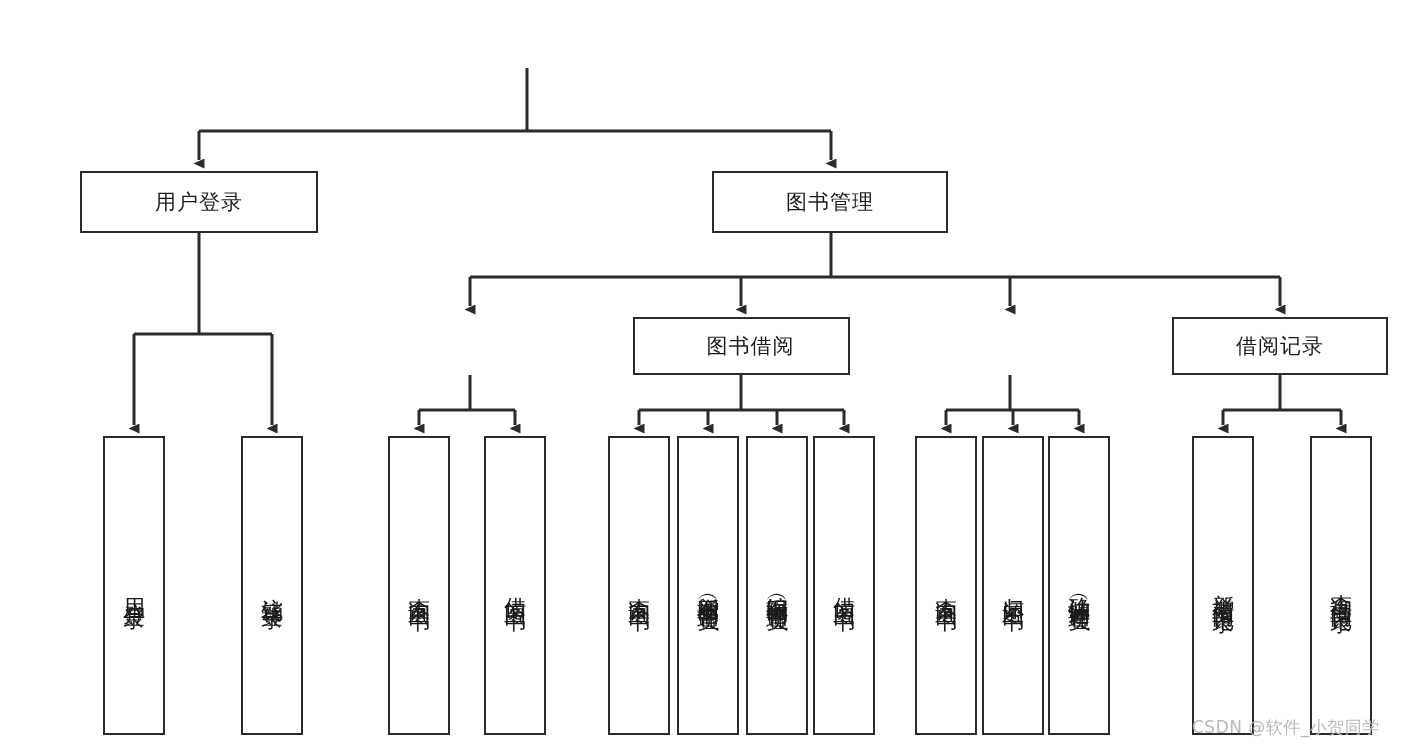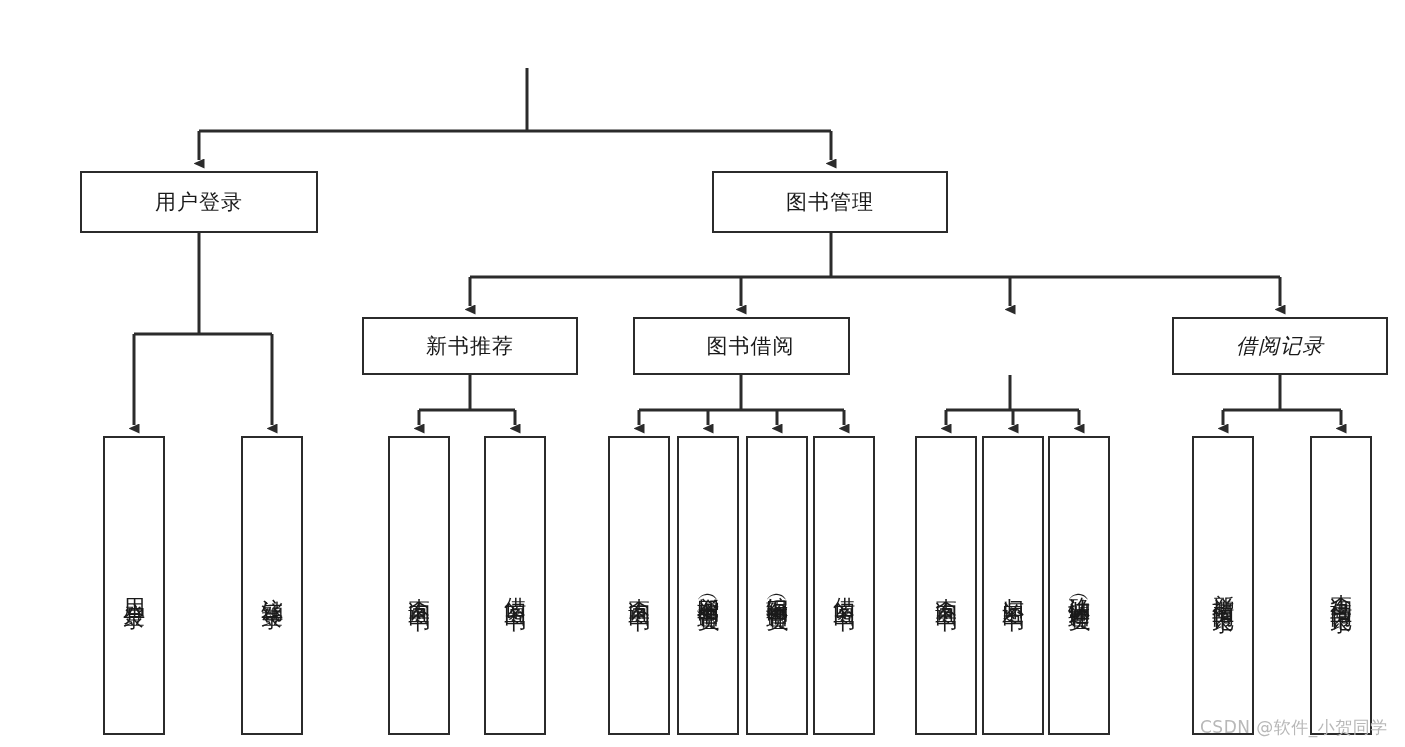--- a/index.html
+++ b/index.html
@@ -132,27 +132,24 @@
   </svg>
 
 
   <div class="node h" style="left:80px; top:171px; width:238px; height:62px;">
     <span class="lbl">用户登录</span>
   </div>
   <div class="node h" style="left:712px; top:171px; width:236px; height:62px;">
     <span class="lbl">图书管理</span>
   </div>
 
-  <div class="node h" style="left:362px; top:317px; width:216px; height:58px;">
-    <span class="lbl">新书推荐</span>
-  </div>
   <div class="node h" style="left:633px; top:317px; width:217px; height:58px;padding-left:18px;">
     <span class="lbl">图书借阅</span>
   </div>
-  <div class="node h" style="left:1172px; top:317px; width:216px; height:58px;font-style:italic;">
+  <div class="node h" style="left:1172px; top:317px; width:216px; height:58px;">
     <span class="lbl">借阅记录</span>
   </div>
 
   <div class="node v" style="left:103px; top:436px; width:62px; height:299px;">
     <span class="lbl">用户登录</span>
   </div>
   <div class="node v" style="left:241px; top:436px; width:62px; height:299px;">
     <span class="lbl">注销登录</span>
   </div>
 
@@ -186,15 +183,15 @@
     <span class="lbl">确认归还（管理员）</span>
   </div>
 
   <div class="node v" style="left:1192px; top:436px; width:62px; height:299px;">
     <span class="lbl">新增借阅记录</span>
   </div>
   <div class="node v" style="left:1310px; top:436px; width:62px; height:299px;">
     <span class="lbl">查询借阅记录</span>
   </div>
 
-  <div class="watermark" style="left:1192px; top:716px;padding-left:8px;">CSDN @软件_小贺同学</div>
+  <div class="watermark" style="left:1192px; top:716px;">CSDN @软件_小贺同学</div>
 
 </div>
 
 </body></html>

